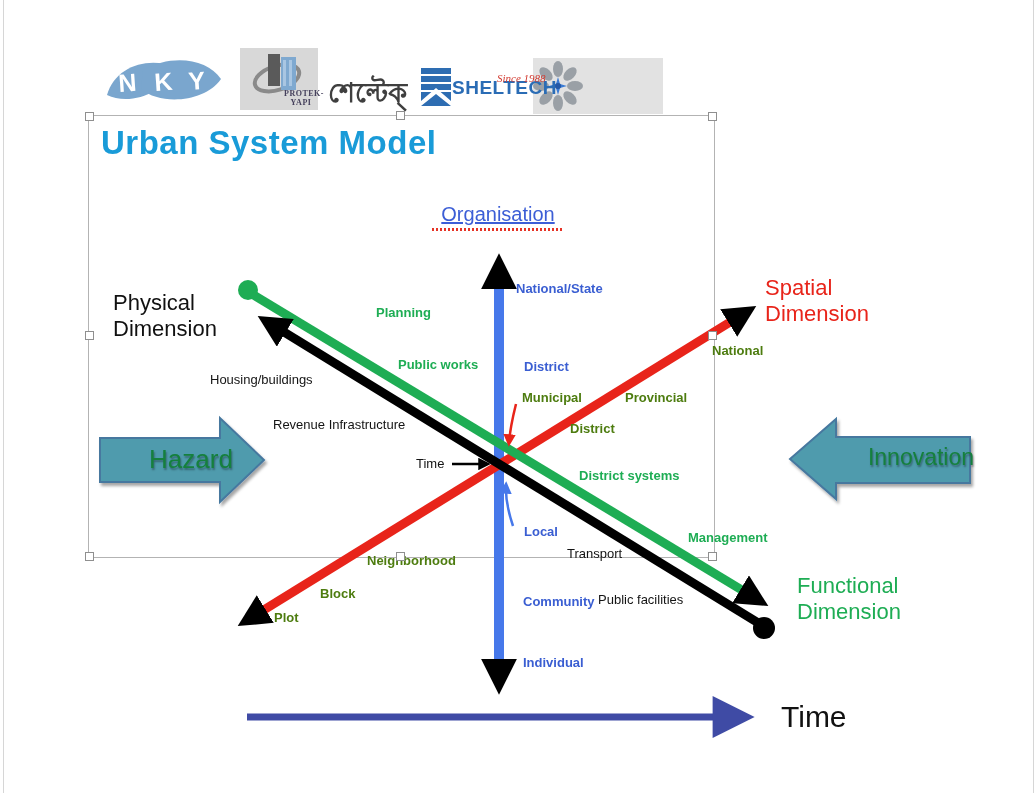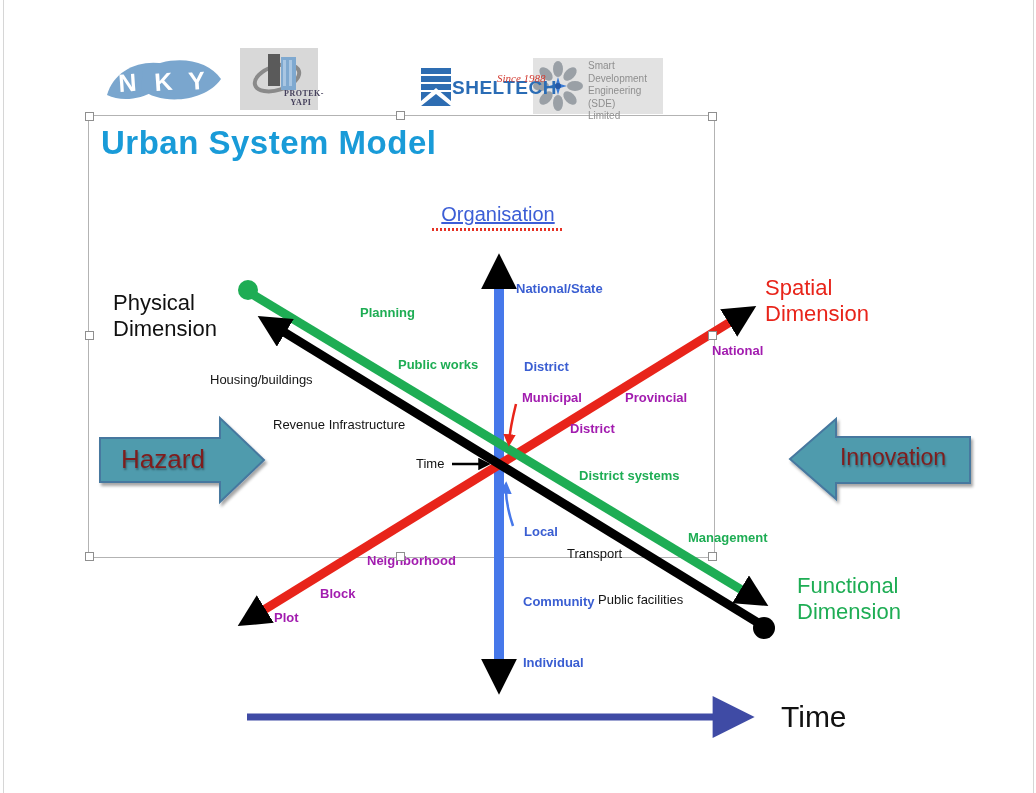--- a/index.html
+++ b/index.html
@@ -17,32 +17,32 @@
     color:#199BD8;letter-spacing:0.5px;z-index:5;}
   
   #org-label{position:absolute;left:428px;top:203px;width:140px;text-align:center;
     font-size:20px;color:#3C5ED6;text-decoration:underline;text-decoration-color:#3C5ED6;
     z-index:5;}
   #org-squiggle{position:absolute;left:432px;top:228px;width:130px;height:3px;z-index:5;
     background:repeating-linear-gradient(90deg,#e63326 0 2px,transparent 2px 4px);}
   
   .lbl{position:absolute;font-size:13px;font-weight:bold;white-space:nowrap;z-index:5;}
   .lbl.blue{color:#3A5ED2;}
-  .lbl.red{color:#a21caf;}
+  .lbl.red{color:#4d7c0f;}
   .lbl.green{color:#1EAD54;}
   .lbl.black{color:#141414;font-weight:400;}
   
   .dim{position:absolute;font-size:22px;line-height:1.2;z-index:5;}
   #dim-physical{left:113px;top:290px;width:120px;color:#111;}
   #dim-spatial{left:765px;top:275px;width:125px;color:#E8241A;}
   #dim-functional{left:797px;top:573px;width:135px;color:#1EAD54;}
   #time-label{position:absolute;left:781px;top:700px;font-size:30px;color:#111;z-index:5;}
   
-  .block-cap{position:absolute;color:#7f1d1d;text-align:center;z-index:5;
-    text-shadow:1px 2px 2px rgba(0,0,0,0.35);}
+  .block-cap{position:absolute;color:#15803d;text-align:center;z-index:5;
+    text-shadow:1px 2px 2px rgba(0,0,0,0.35);padding-left:28px;}
   #hazard-cap{left:102px;top:444px;width:122px;font-size:26px;}
   #innovation-cap{left:818px;top:444px;width:150px;font-size:23px;}
   
   .logo-text{position:absolute;z-index:5;}
   #protek-box{position:absolute;left:240px;top:48px;width:78px;height:62px;background:#d8d8d8;z-index:4;}
   #protek-label{position:absolute;left:0;right:0;bottom:3px;text-align:center;
     font-size:8px;font-weight:bold;color:#45405c;letter-spacing:0.5px;
     font-family:"Liberation Serif",serif;padding-left:44px;}
   #bangla-logo{left:328px;top:72px;font-size:27px;font-weight:bold;color:#3f3f3f;}
   #sheltech-name{left:452px;top:77px;font-size:19px;font-weight:bold;color:#2a6cb5;letter-spacing:0.5px;}
@@ -73,20 +73,21 @@
     <svg width="78" height="50" viewBox="0 0 78 50">
       <ellipse cx="37" cy="30" rx="23" ry="12" fill="none" stroke="#8a8a8a" stroke-width="4" transform="rotate(-18 37 30)"></ellipse>
       <rect x="28" y="6" width="12" height="32" fill="#5a5a5a"></rect>
       <rect x="41" y="9" width="15" height="33" fill="#7fa9d0"></rect>
       <rect x="43" y="12" width="3" height="26" fill="#a9c6e2"></rect>
       <rect x="49" y="12" width="3" height="26" fill="#a9c6e2"></rect>
     </svg>
     <div id="protek-label">PROTEK-YAPI</div>
   </div>
 
+  <div class="logo-text" id="bangla-logo">শেল্টেক্</div>
 
   <svg class="logo" style="left:421px;top:68px;" width="30" height="40" viewBox="0 0 30 40">
     <rect x="0" y="0" width="30" height="6" fill="#2e6db2"></rect>
     <rect x="0" y="8" width="30" height="6" fill="#2e6db2"></rect>
     <rect x="0" y="16" width="30" height="6" fill="#2e6db2"></rect>
     <rect x="0" y="24" width="30" height="14" fill="#2e6db2"></rect>
     <polygon points="15,20 30,33 30,38 15,26 0,38 0,33" fill="#ffffff"></polygon>
   </svg>
   <div class="logo-text" id="sheltech-name">SHELTECH</div>
   <div class="logo-text" id="sheltech-since">Since 1988</div>
@@ -102,26 +103,20 @@
           <ellipse cx="0" cy="17" rx="5" ry="8"></ellipse>
           <ellipse cx="-12" cy="12" rx="5" ry="8" transform="rotate(45 -12 12)"></ellipse>
           <ellipse cx="-17" cy="0" rx="8" ry="5"></ellipse>
           <ellipse cx="-12" cy="-12" rx="5" ry="8" transform="rotate(-45 -12 -12)"></ellipse>
         </g>
         <circle cx="0" cy="0" r="7" fill="#e2e2e2"></circle>
         <polygon points="0,-9 2,-2 9,0 2,2 0,9 -2,2 -9,0 -2,-2" fill="#3a7bd5"></polygon>
         <circle cx="0" cy="0" r="3" fill="#2458a6"></circle>
       </g>
     </svg>
-    <div id="sde-text">
-      <div>Smart</div>
-      <div>Development</div>
-      <div>Engineering (SDE)</div>
-      <div>Limited</div>
-    </div>
   </div>
 
   <div id="sel-frame"></div>
   <div class="handle" style="left:85px;top:112px;"></div>
   <div class="handle" style="left:396px;top:111px;"></div>
   <div class="handle" style="left:708px;top:112px;"></div>
   <div class="handle" style="left:85px;top:331px;"></div>
   <div class="handle" style="left:708px;top:331px;"></div>
   <div class="handle" style="left:85px;top:552px;"></div>
   <div class="handle" style="left:396px;top:552px;"></div>
@@ -183,21 +178,21 @@
   <div class="lbl blue" style="left:523px;top:655px;">Individual</div>
 
   <div class="lbl red" style="left:712px;top:343px;">National</div>
   <div class="lbl red" style="left:625px;top:390px;">Provincial</div>
   <div class="lbl red" style="left:570px;top:421px;">District</div>
   <div class="lbl red" style="left:522px;top:390px;">Municipal</div>
   <div class="lbl red" style="left:367px;top:553px;">Neighborhood</div>
   <div class="lbl red" style="left:320px;top:586px;">Block</div>
   <div class="lbl red" style="left:274px;top:610px;">Plot</div>
 
-  <div class="lbl green" style="left:312px;top:305px;padding-left:48px;">Planning</div>
+  <div class="lbl green" style="left:328px;top:305px;padding-left:48px;">Planning</div>
   <div class="lbl green" style="left:398px;top:357px;">Public works</div>
   <div class="lbl green" style="left:579px;top:468px;">District systems</div>
   <div class="lbl green" style="left:688px;top:530px;text-align:center;">Management</div>
 
   <div class="lbl black" style="left:210px;top:372px;">Housing/buildings</div>
   <div class="lbl black" style="left:273px;top:417px;">Revenue Infrastructure</div>
   <div class="lbl black" style="left:416px;top:456px;">Time</div>
   <div class="lbl black" style="left:567px;top:546px;">Transport</div>
   <div class="lbl black" style="left:598px;top:592px;">Public facilities</div>
 

